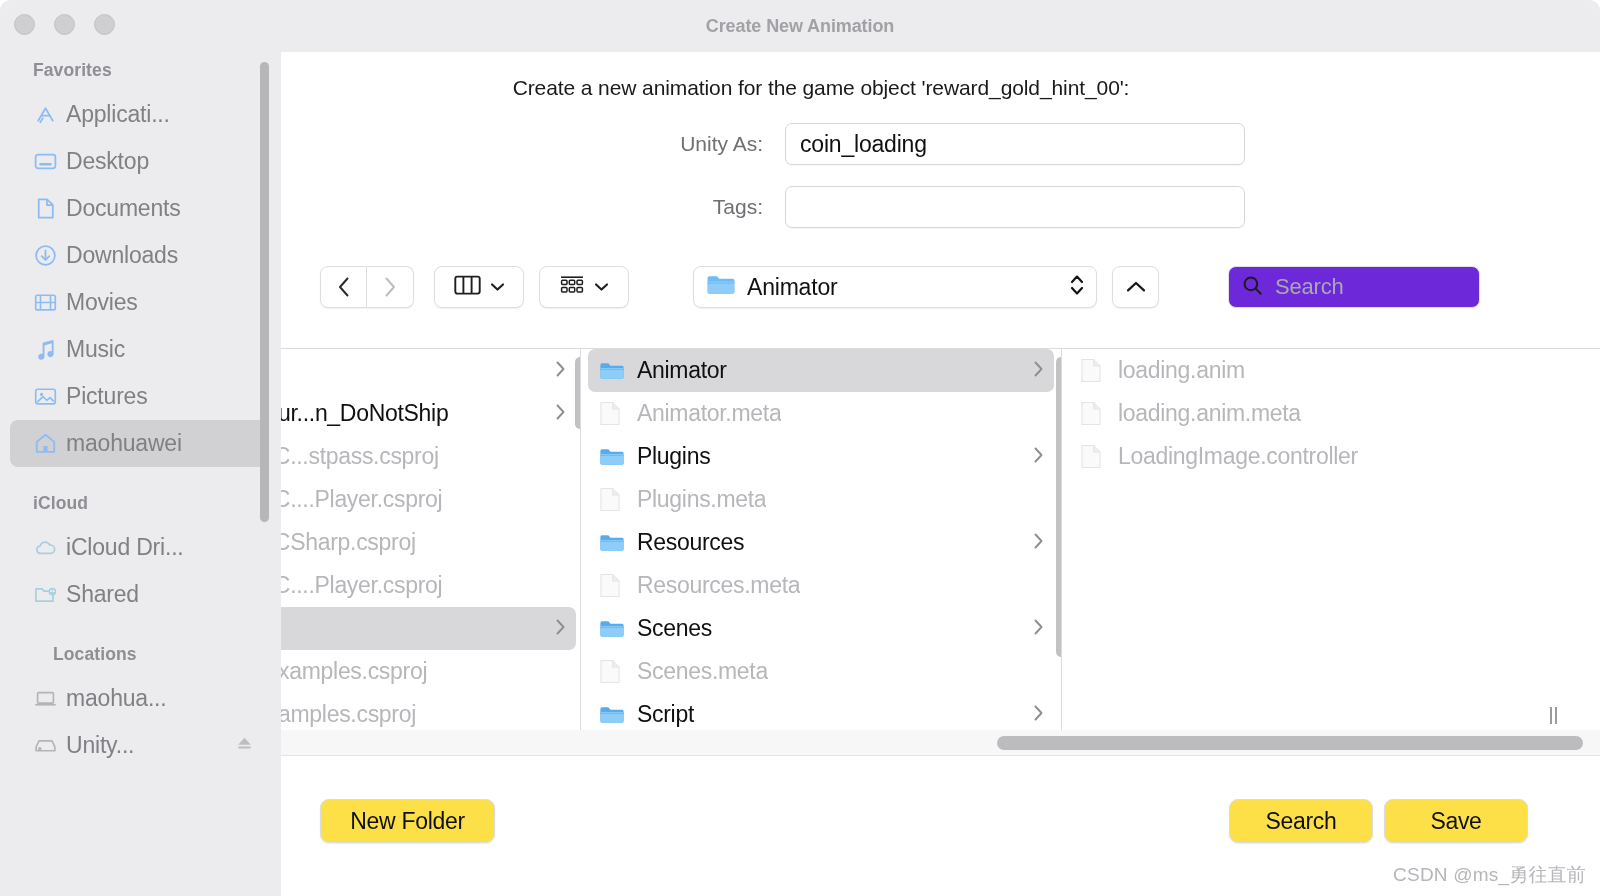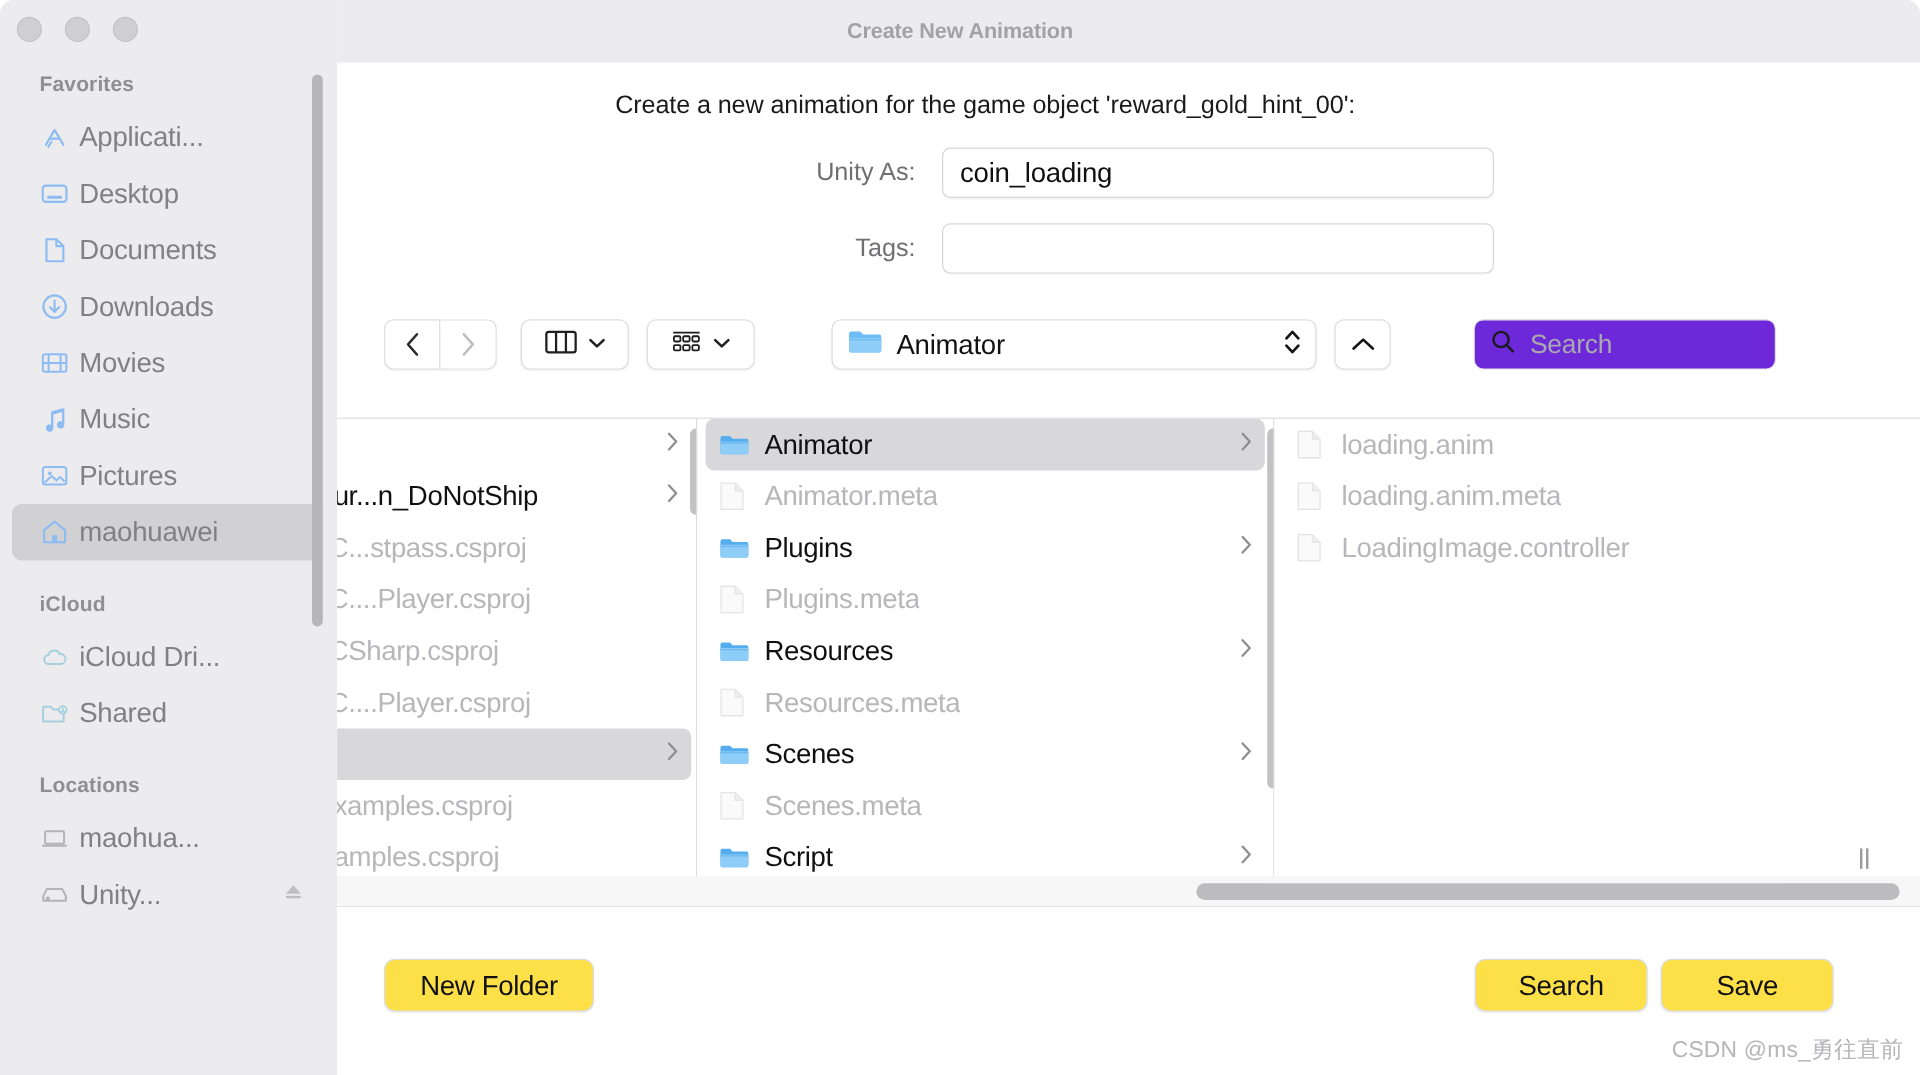--- a/index.html
+++ b/index.html
@@ -437,21 +437,21 @@
           <svg width="25" height="25" viewBox="0 0 24 24" fill="none" stroke="#a8cfdd" stroke-width="1.6" stroke-linejoin="round">
             <path d="M2.8 18.4 V6.6 h6 l1.8 2.2 h8.6 V18.4 Z"></path>
             <circle cx="18.6" cy="9.2" r="2.9" fill="#ffffff" stroke="#a8cfdd"></circle>
             <circle cx="18.6" cy="8.3" r="0.95" fill="#a8cfdd" stroke="none"></circle>
             <path d="M16.9 11.1 a2 2 0 0 1 3.4 0"></path>
           </svg>
         </span>
         <span class="sb-label">Shared</span>
       </div>
 
-      <div class="sb-group-title" style="margin-top:26px;">Locations</div>
+      <div class="sb-group-title" style="margin-top:26px;margin-left:20px;">Locations</div>
 
       <div class="sb-item">
         <span class="sb-ico">
           <svg width="25" height="25" viewBox="0 0 24 24" fill="none" stroke="#b3b3b8" stroke-width="1.6" stroke-linejoin="round">
             <rect x="4.4" y="6.4" width="15.2" height="10" rx="1"></rect>
               <path d="M2.2 18 H21.8"></path>
           </svg>
         </span>
         <span class="sb-label">maohua...</span>
       </div>

